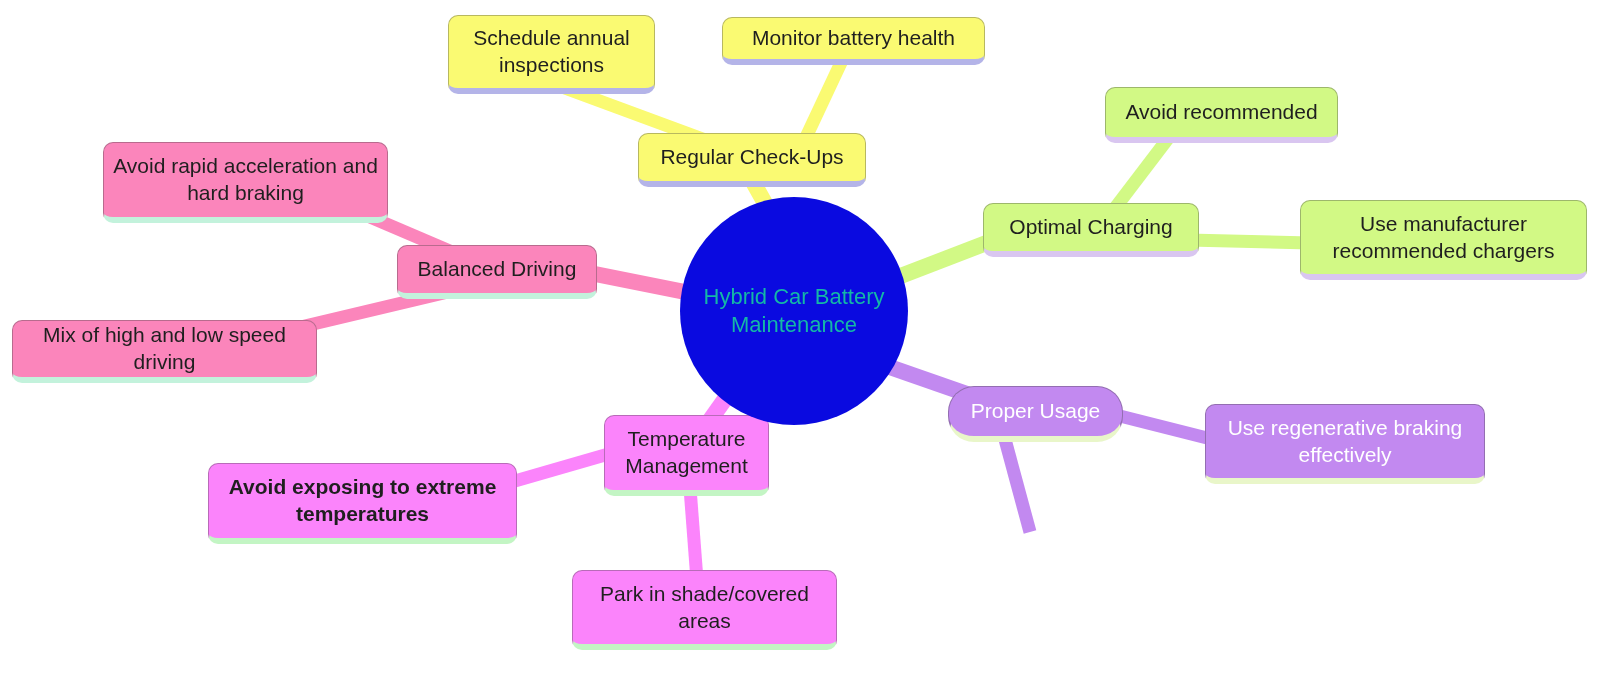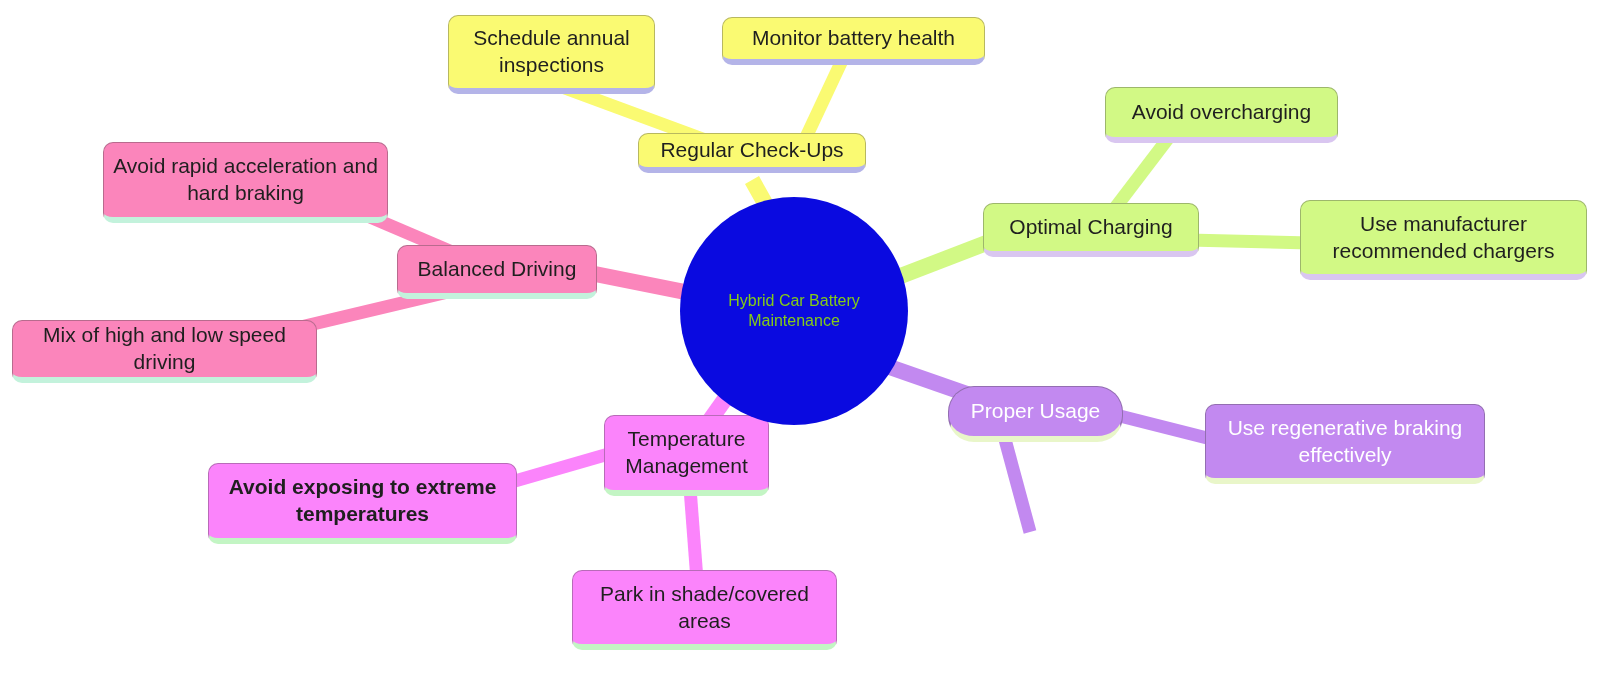--- a/index.html
+++ b/index.html
@@ -34,24 +34,24 @@
   }
   .node span { display: block; }
   
   .sec-yellow  { background: #fafa72; border-bottom: 6px solid #b4b4e8; }
   .sec-green   { background: #d2f985; border-bottom: 6px solid #d9c6f0; }
   .sec-purple  { background: #c289f0; border-bottom: 6px solid #e9f6c9; color: #ffffff; }
   .sec-magenta { background: #fb84fb; border-bottom: 6px solid #c3f5c4; }
   .sec-pink    { background: #fb85bb; border-bottom: 6px solid #c3f2dc; }
   .root {
     background: #0a0ae0;
-    color: #84cc16;
+    color: #14b8a6;
     border: none;
     border-radius: 50%;
-    font-size: 16px;
+    font-size: 22px;
     padding: 0 16px;
     z-index: 3;
   }
 </style>
 </head>
 <body>
 
 <div class="canvas">
 
   <svg class="edges" viewBox="0 0 1600 678" xmlns="http://www.w3.org/2000/svg">
@@ -74,35 +74,35 @@
 
     <line x1="700" y1="295" x2="585" y2="272" stroke="#fb85bb" stroke-width="16"></line>
     <line x1="452" y1="252" x2="342" y2="205" stroke="#fb85bb" stroke-width="13"></line>
     <line x1="448" y1="292" x2="288" y2="330" stroke="#fb85bb" stroke-width="13"></line>
   </svg>
 
   <div class="node root" style="left:680px; top:197px; width:228px; height:228px;">
     <span>Hybrid Car Battery Maintenance</span>
   </div>
 
-  <div class="node sec-yellow" style="left:638px; top:133px; width:228px; height:40px;">
+  <div class="node sec-yellow" style="left:638px; top:133px; width:228px; height:54px;">
     <span>Regular Check-Ups</span>
   </div>
   <div class="node sec-yellow" style="left:448px; top:15px; width:207px; height:79px;">
     <span>Schedule annual inspections</span>
   </div>
   <div class="node sec-yellow" style="left:722px; top:17px; width:263px; height:48px;">
     <span>Monitor battery health</span>
   </div>
 
   <div class="node sec-green" style="left:983px; top:203px; width:216px; height:54px;">
     <span>Optimal Charging</span>
   </div>
   <div class="node sec-green" style="left:1105px; top:87px; width:233px; height:56px;">
-    <span>Avoid overcharging</span>
+    <span>Avoid recommended</span>
   </div>
   <div class="node sec-green" style="left:1300px; top:200px; width:287px; height:80px;">
     <span>Use manufacturer recommended chargers</span>
   </div>
 
   <div class="node sec-purple" style="left:948px; top:386px; width:175px; height:56px;border-radius:26px;">
     <span>Proper Usage</span>
   </div>
   <div class="node sec-purple" style="left:1205px; top:404px; width:280px; height:80px;">
     <span>Use regenerative braking effectively</span>

